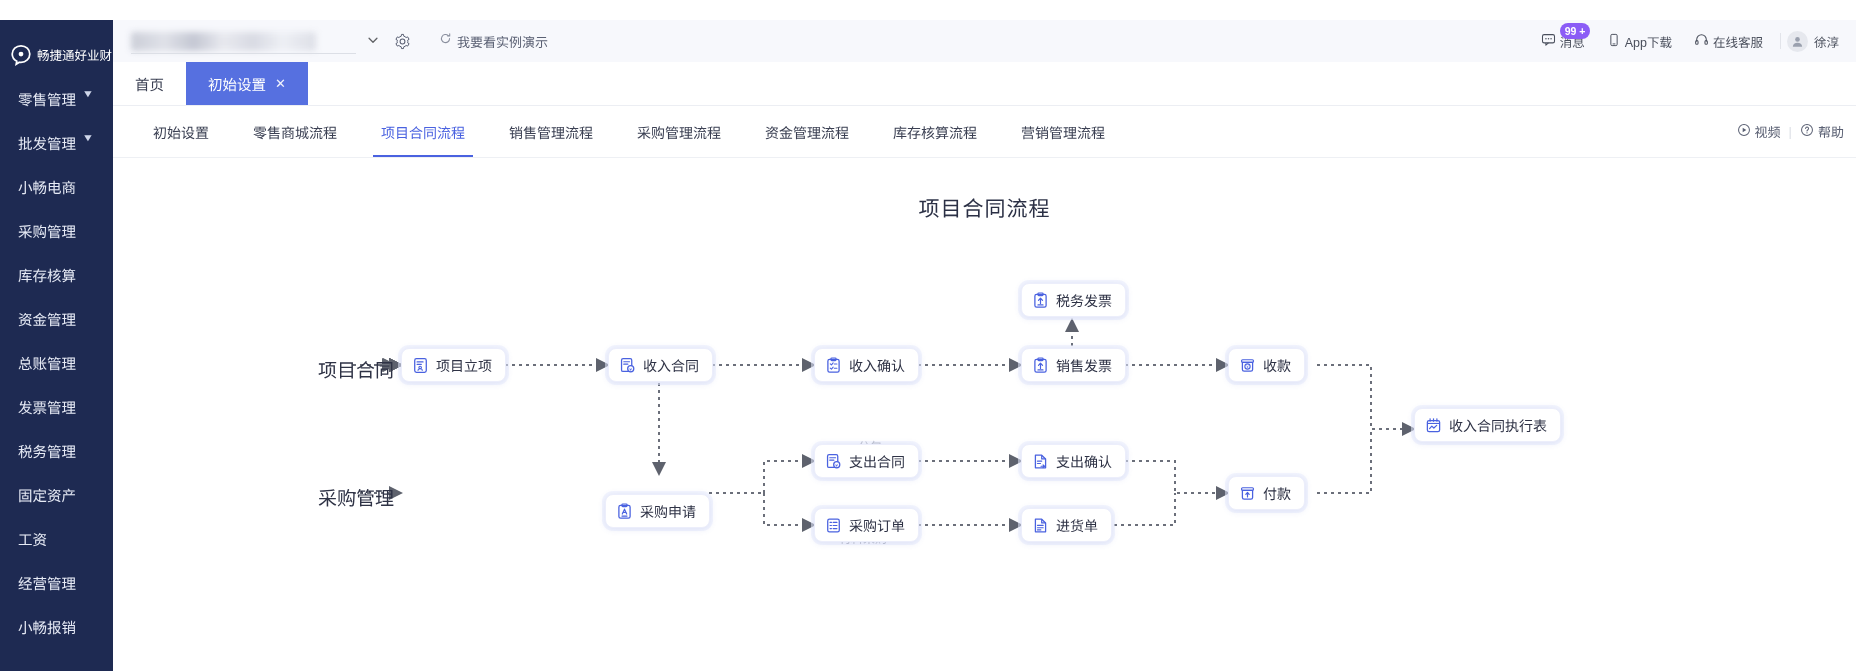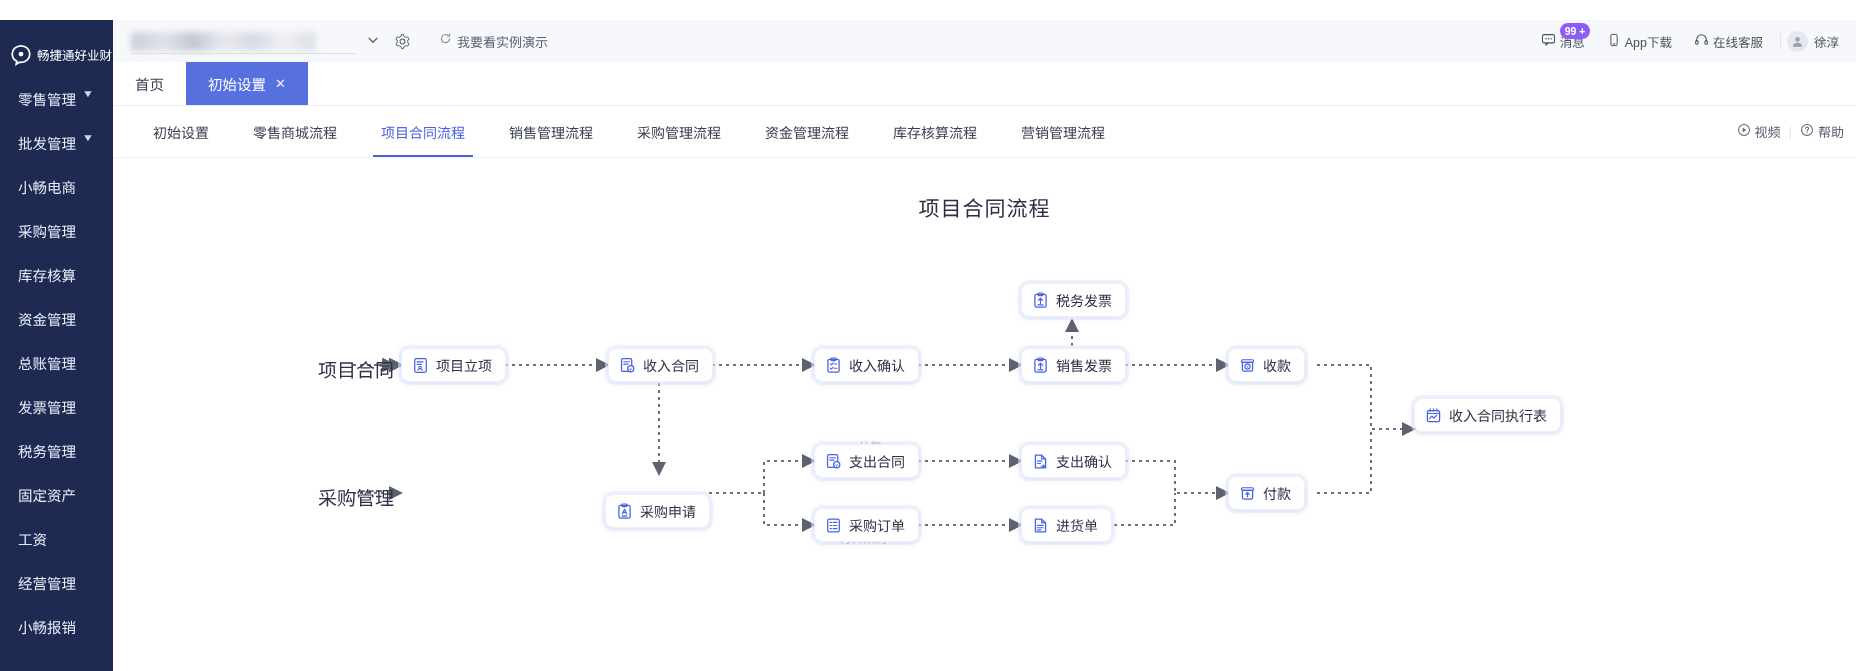--- a/index.html
+++ b/index.html
@@ -472,21 +472,21 @@
       <div class="node" style="left:1115px; top:190px;">
         <svg class="ic" viewBox="0 0 20 20">
           <path d="M4 6.2 h12 v8.4 a2 2 0 01-2 2 H6 a2 2 0 01-2-2z" fill="none" stroke="#4a62e0" stroke-width="1.5"></path>
           <rect x="3" y="3.2" width="14" height="3" rx="1.2" fill="none" stroke="#4a62e0" stroke-width="1.4"></rect>
           <circle cx="10" cy="11.2" r="3.1" fill="none" stroke="#4a62e0" stroke-width="1.3"></circle>
           <text x="10" y="13" font-size="4.6" text-anchor="middle" fill="#4a62e0" font-family="DejaVu Sans">¥</text>
         </svg>
         <span>收款</span>
       </div>
 
-      <div class="node" style="left:1301px; top:240px;">
+      <div class="node" style="left:1301px; top:250px;">
         <svg class="ic" viewBox="0 0 20 20">
           <rect x="2.8" y="4.2" width="14.4" height="13" rx="2" fill="none" stroke="#4a62e0" stroke-width="1.5"></rect>
           <line x1="2.8" y1="7.6" x2="17.2" y2="7.6" stroke="#4a62e0" stroke-width="1.3"></line>
           <line x1="6" y1="2.2" x2="6" y2="5" stroke="#4a62e0" stroke-width="1.4" stroke-linecap="round"></line>
           <line x1="10" y1="2.2" x2="10" y2="5" stroke="#4a62e0" stroke-width="1.4" stroke-linecap="round"></line>
           <line x1="14" y1="2.2" x2="14" y2="5" stroke="#4a62e0" stroke-width="1.4" stroke-linecap="round"></line>
           <path d="M5.4 13.6 L8 10.8 L10.4 13 L13.8 9.8" fill="none" stroke="#4a62e0" stroke-width="1.4" stroke-linecap="round" stroke-linejoin="round"></path>
         </svg>
         <span>收入合同执行表</span>
       </div>

